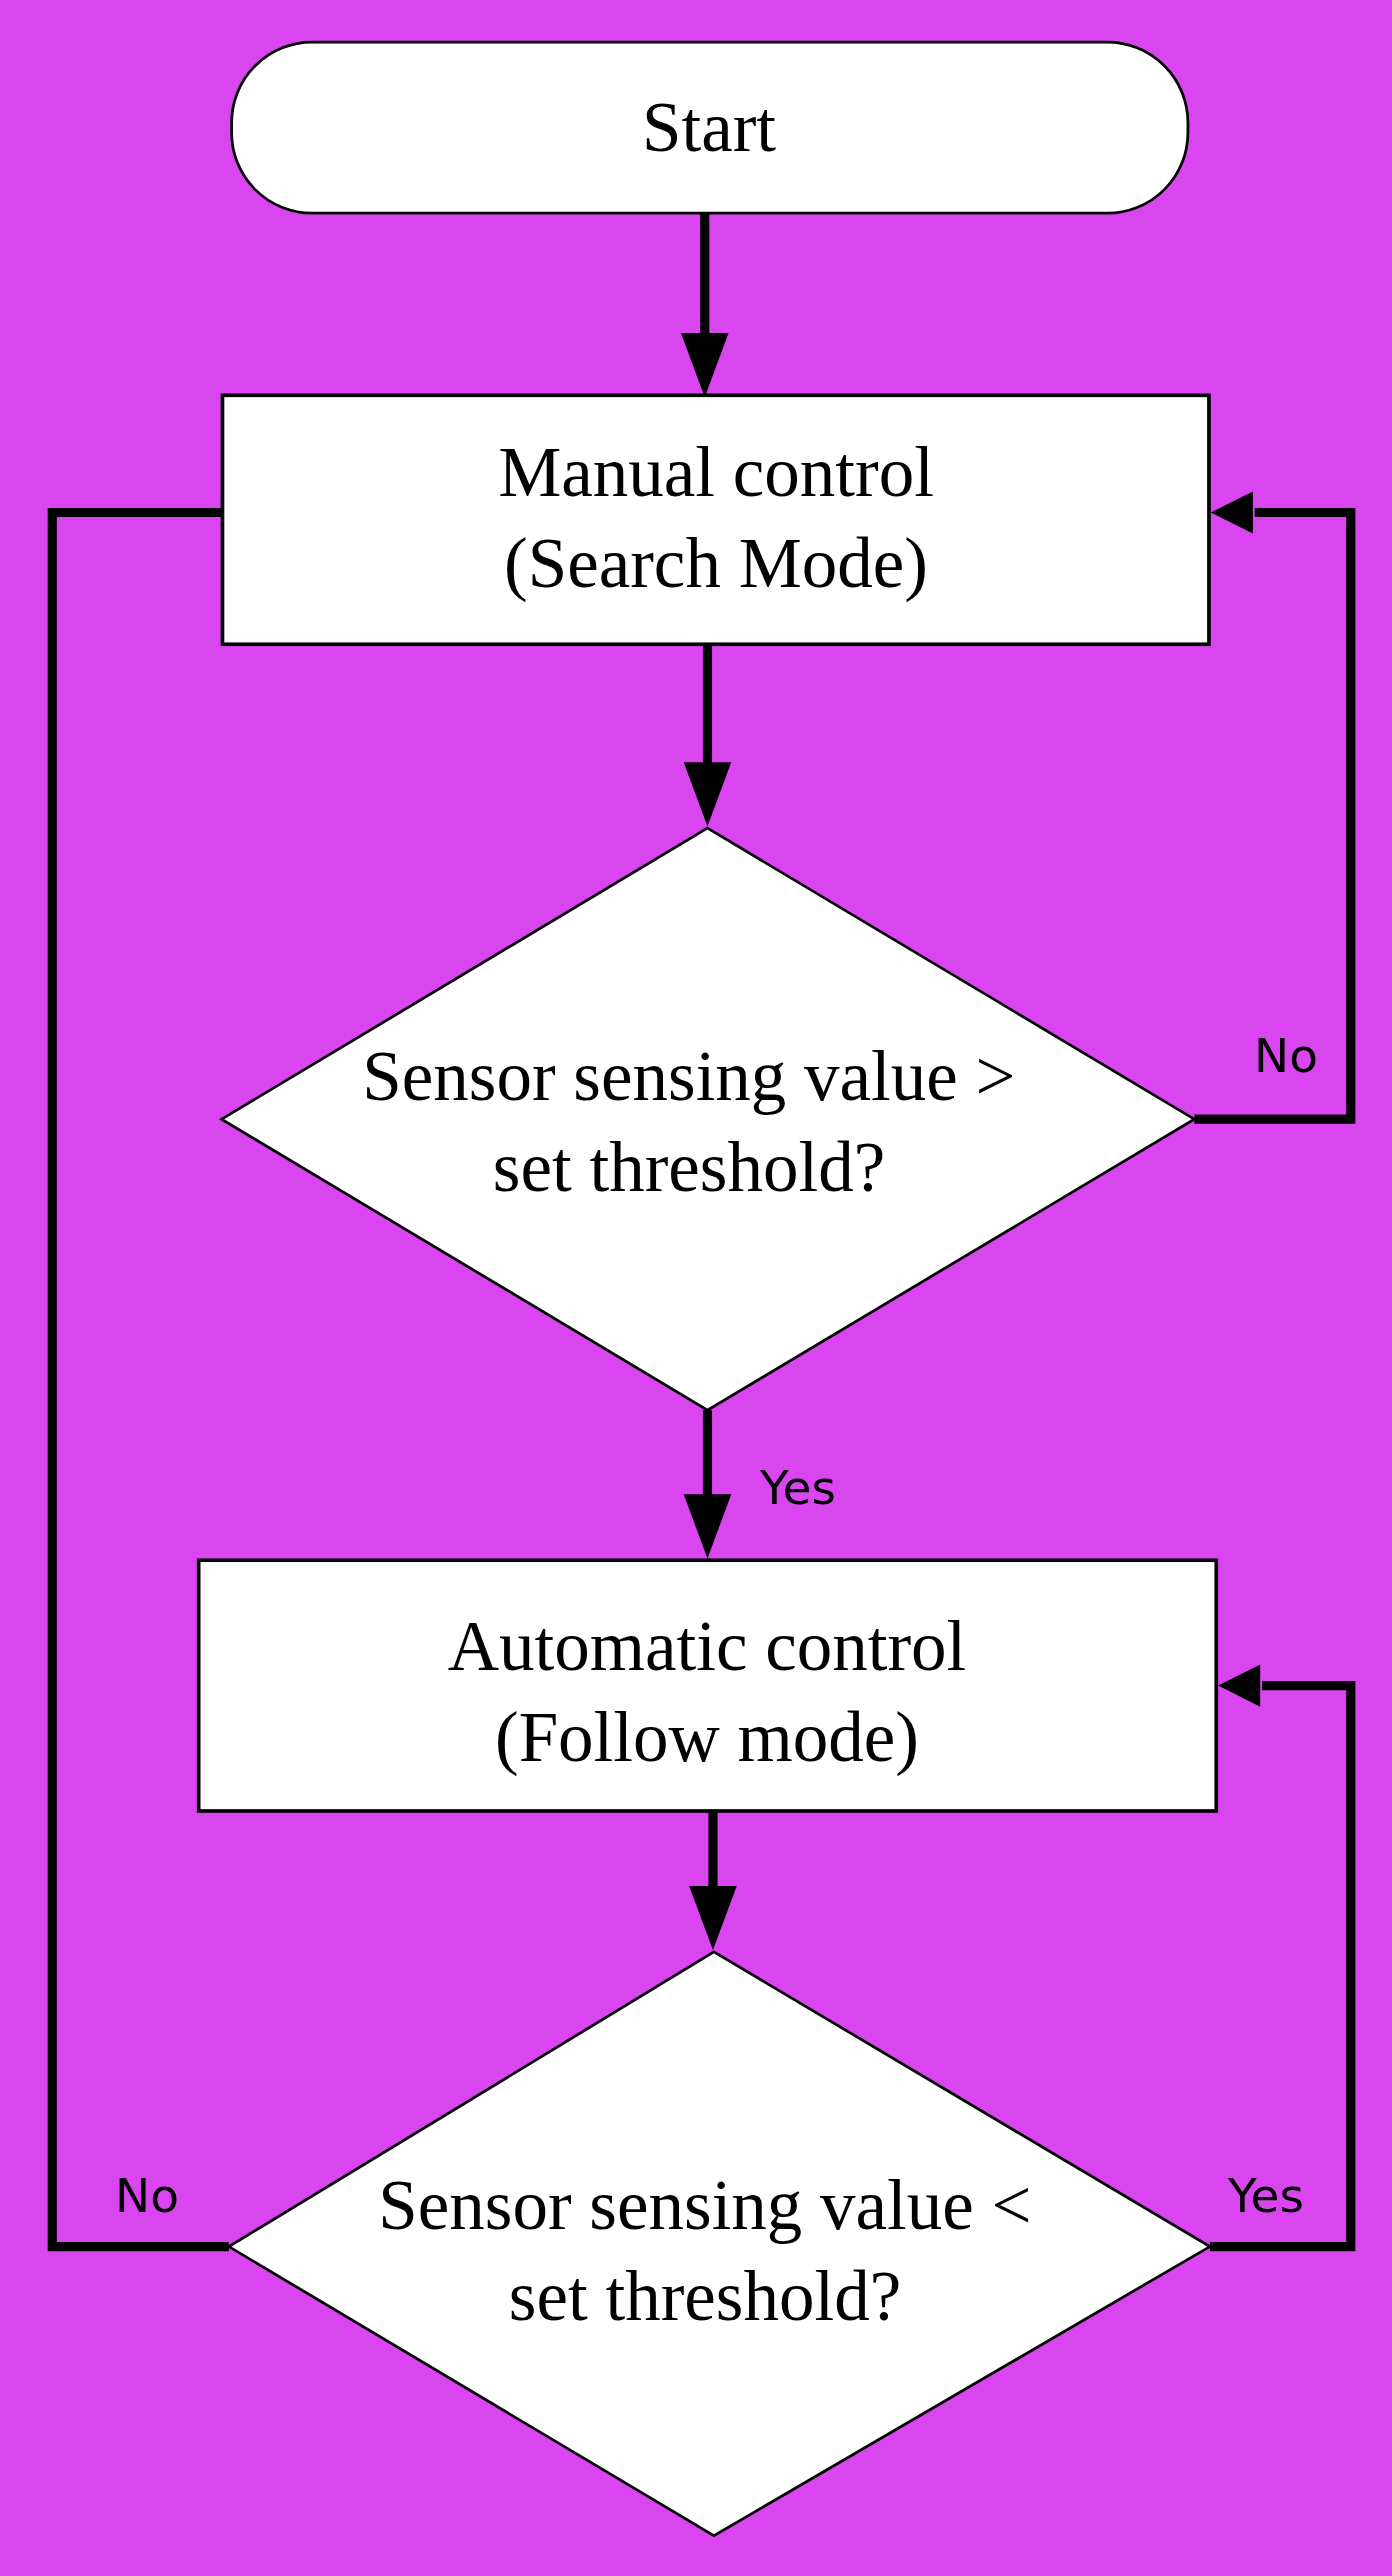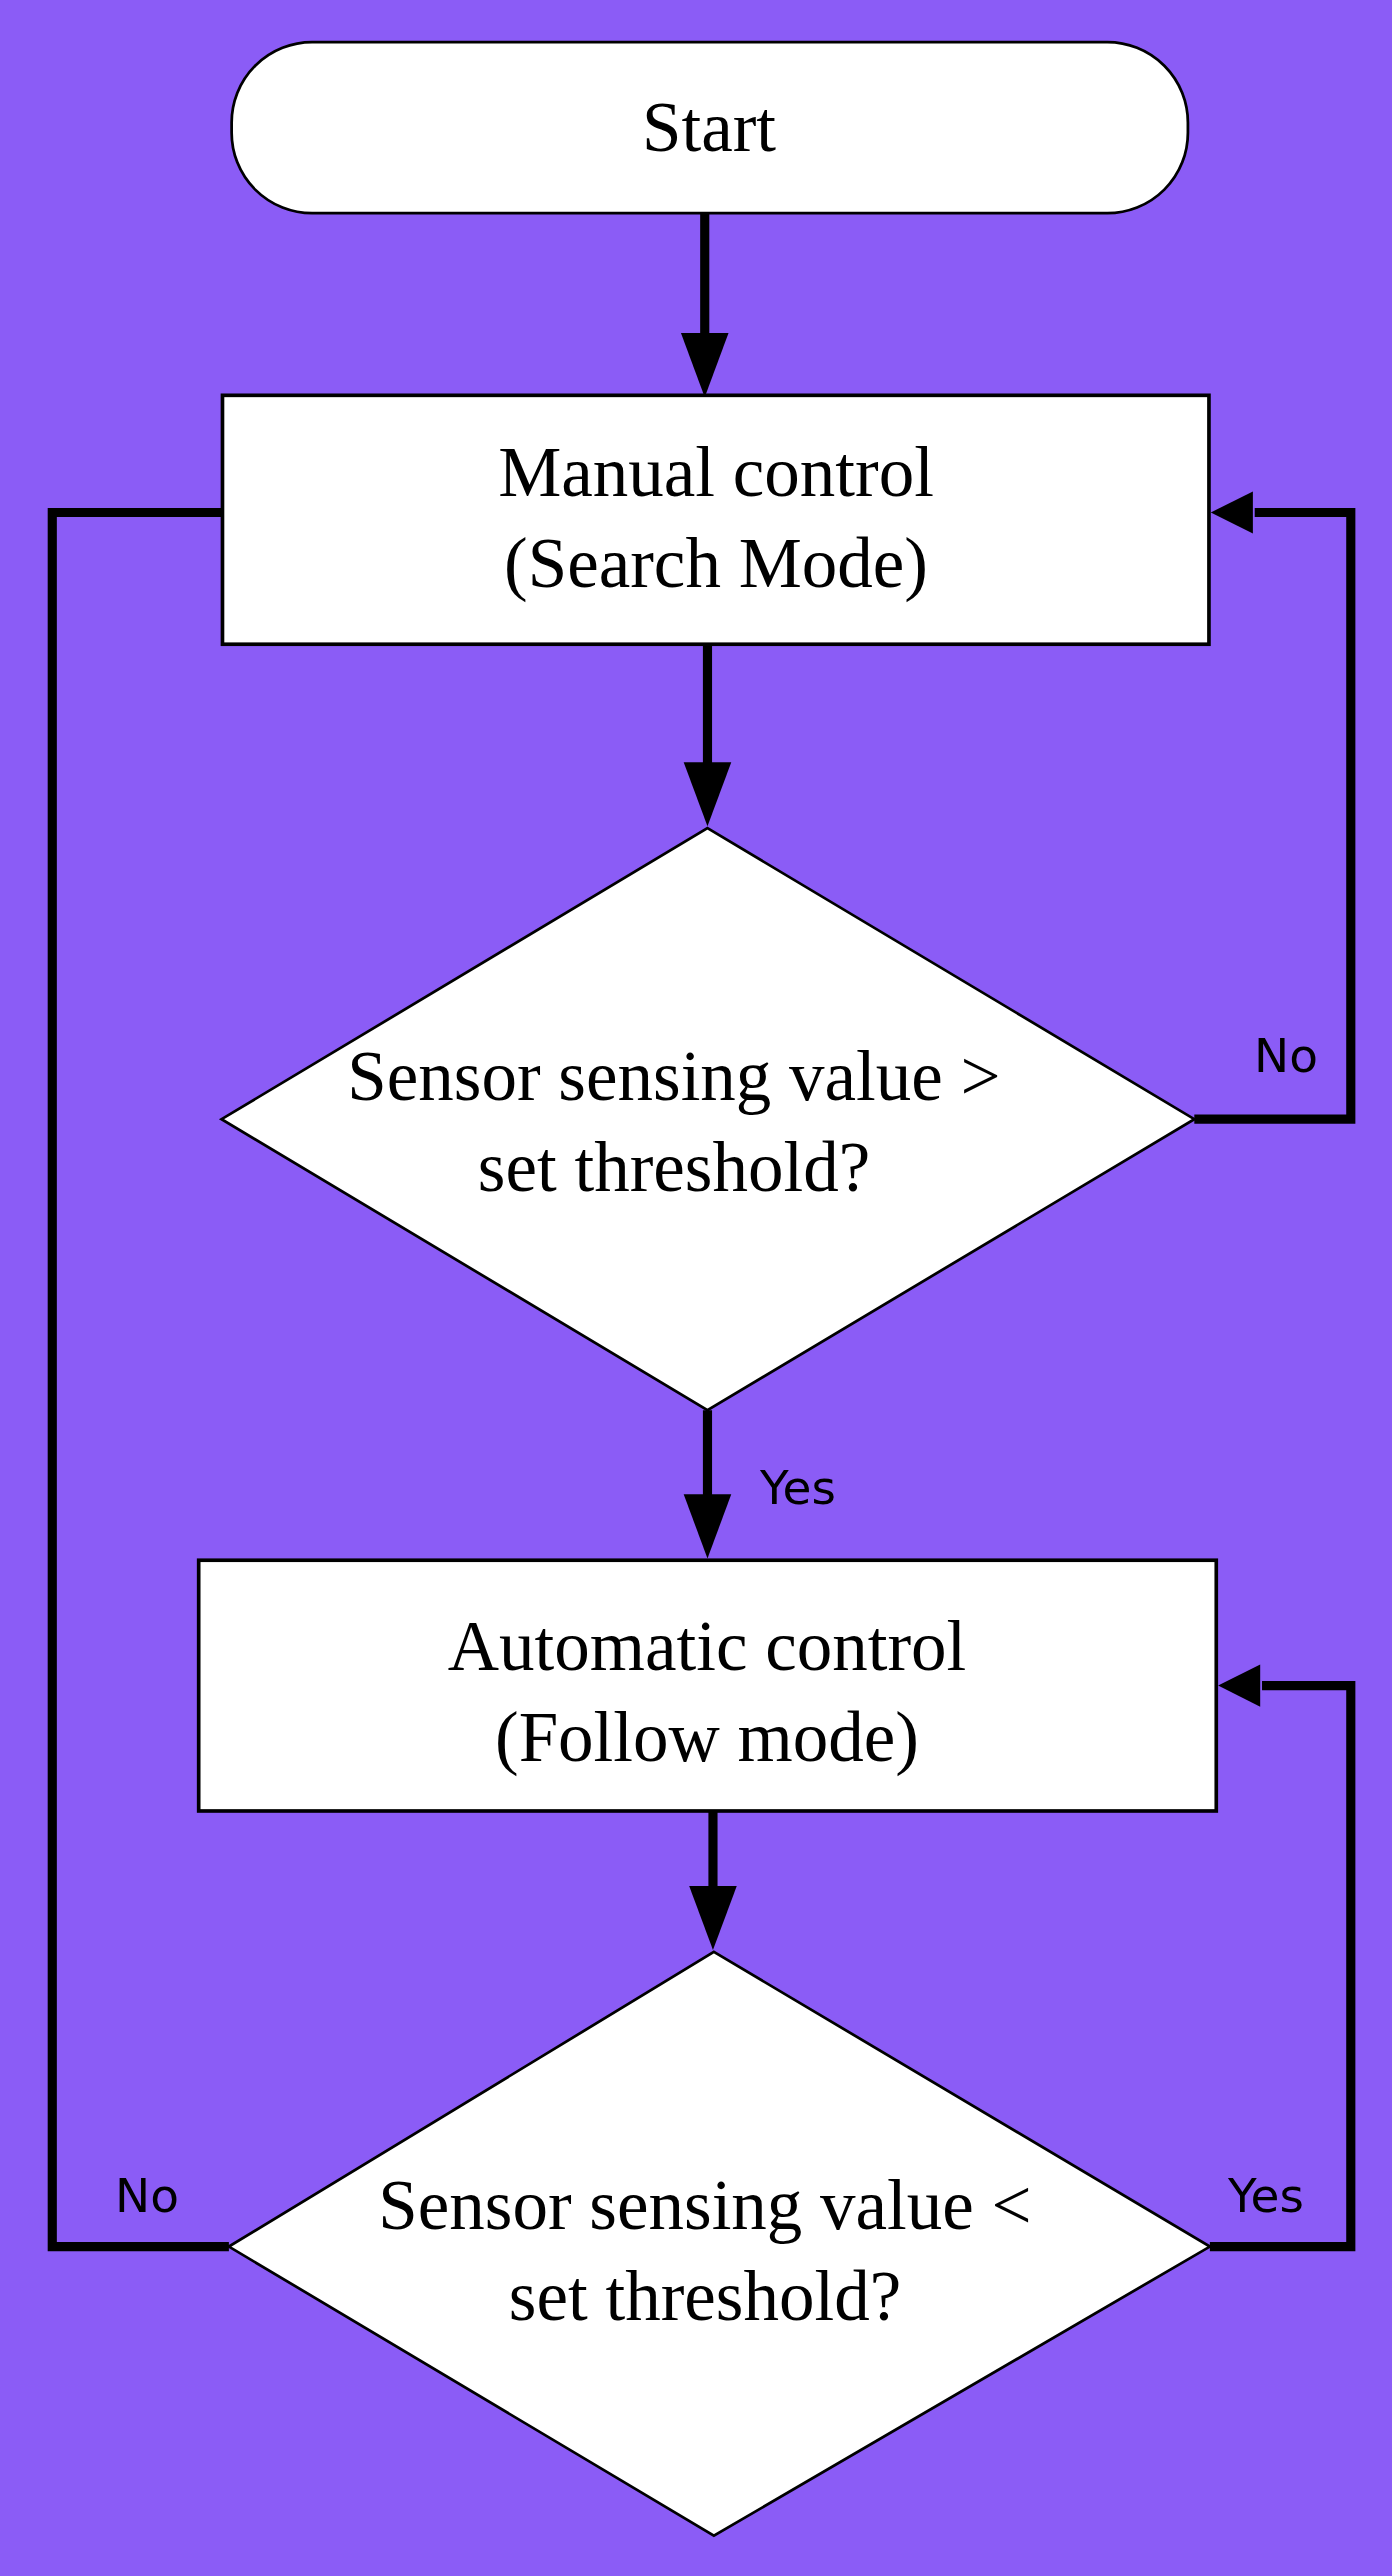--- a/index.html
+++ b/index.html
@@ -4,21 +4,21 @@
 <style>
   html, body {
     margin: 0;
     padding: 0;
     background: #ffffff;
   }
   .canvas {
     position: relative;
     width: 1393px;
     height: 2576px;
-    background: #8b5cf6;
+    background: #d946ef;
     overflow: hidden;
   }
   .canvas svg {
     position: absolute;
     left: 0;
     top: 0;
     width: 1393px;
     height: 2576px;
   }
   .label {
@@ -90,21 +90,21 @@
     <rect x="217" y="1705" width="1112" height="274" fill="#fff" stroke="#000" stroke-width="4"></rect>
 
     <polygon points="780,2133 1322,2455 780,2771 250,2455" fill="#fff" stroke="#000" stroke-width="3"></polygon>
   </svg>
 
   <div class="label node-label" style="left:709px; top:127px;">Start</div>
 
   <div class="label node-label" style="left:716px; top:518px;text-align:center;">Manual control
 (Search Mode)</div>
 
-  <div class="label node-label" style="left:674px; top:1122px;">Sensor sensing value &gt;
+  <div class="label node-label" style="left:689px; top:1122px;">Sensor sensing value &gt;
 set threshold?</div>
 
   <div class="label node-label" style="left:707px; top:1684px;margin-top:8px;">Automatic control
 (Follow mode)</div>
 
   <div class="label node-label" style="left:705px; top:2251px;">Sensor sensing value &lt;
 set threshold?</div>
 
   <div class="label edge-label" style="left:1286px; top:1055px;">No</div>
 

